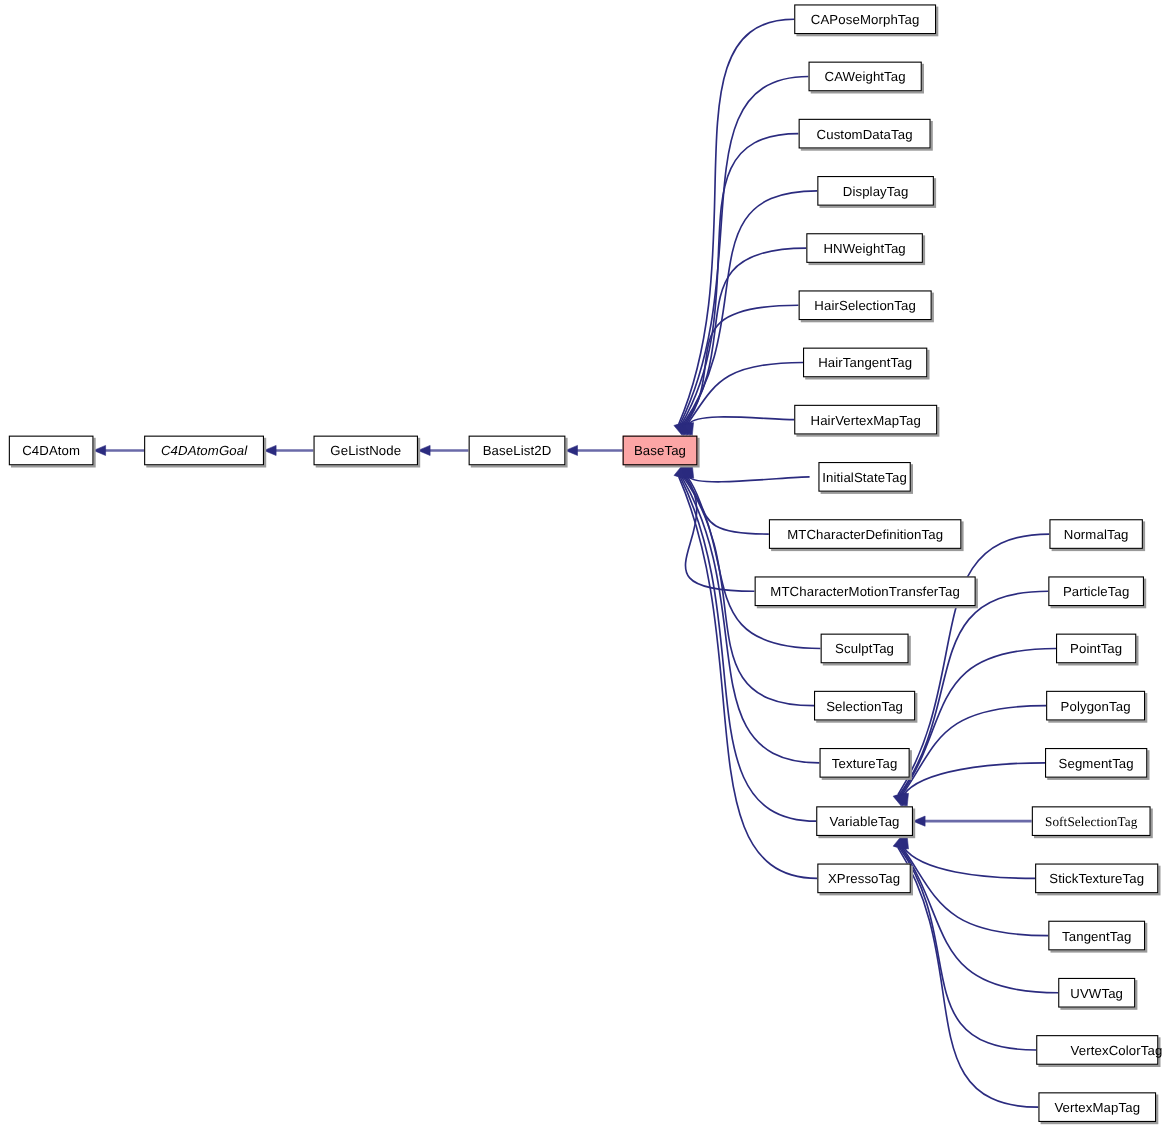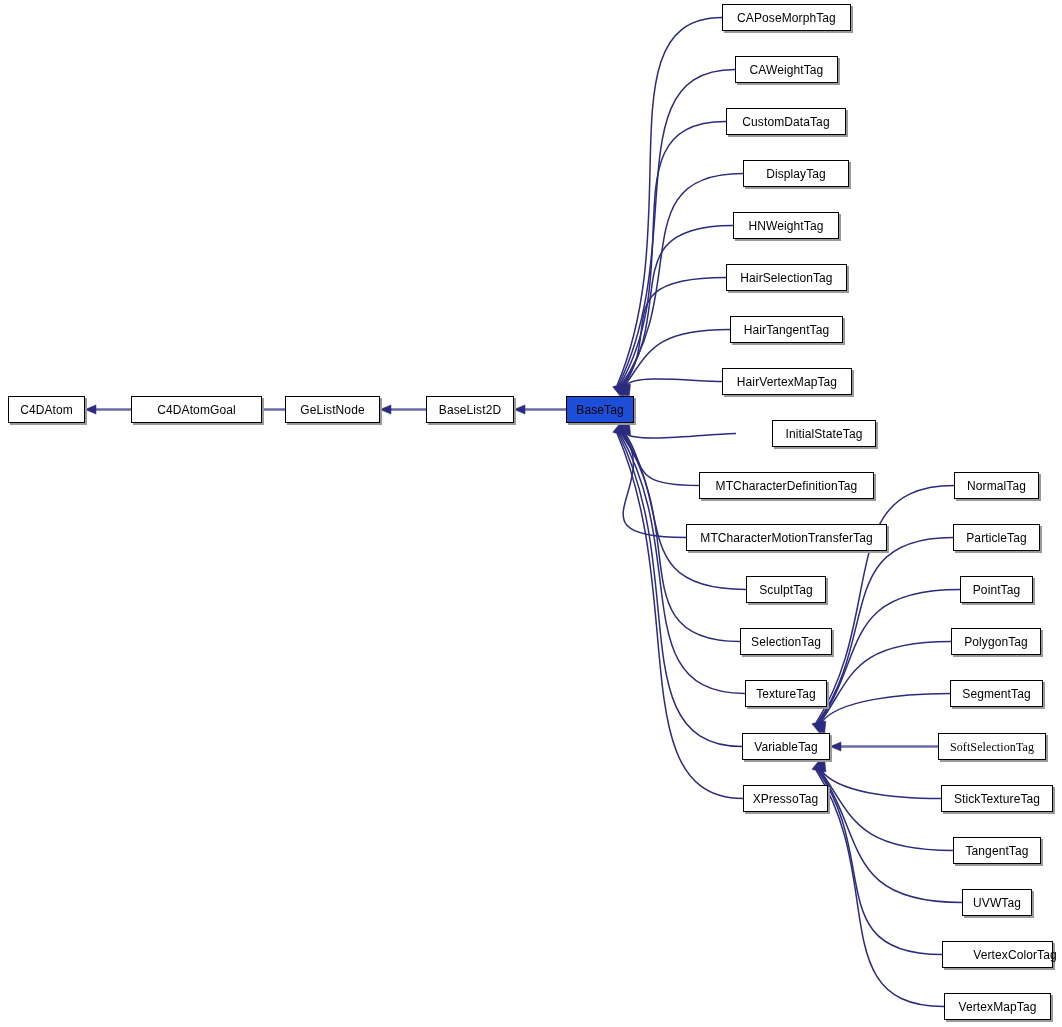--- a/index.html
+++ b/index.html
@@ -17,21 +17,21 @@
     box-shadow:2px 2px 0 0 #9a9a9a;
     display:flex;align-items:center;justify-content:center;
     font-size:12px;
     color:#000000;
     white-space:nowrap;
     letter-spacing:.1px;
     line-height:1;
     user-select:none;
   }
   .node.current{
-    background:#1d4ed8;
+    background:#fca5a5;
     border:1px solid #000000;
   }
 </style>
 </head>
 <body>
 
 <div id="diagram">
   <svg id="edges" viewBox="0 0 1062 1027" width="1062" height="1027">
       <g>
         <path d="M 131 409.5 L 95 409.5" fill="none" stroke="#6a6aa8" stroke-width="2.4"></path>
@@ -155,21 +155,21 @@
       </g>
       <g>
         <path d="M 944 1006.5 C 824 1006.5 886.3391732587702 879.7360891374327 816.3391732587702 770.5360891374327" fill="none" stroke="#2b2b7f" stroke-width="1.5"></path>
         <polygon points="819.5,760 820.7451741707874,771.8578894110378 811.9331723467529,769.2142888638275" fill="#2b2b7f" stroke="#2b2b7f" stroke-width="0.5"></polygon>
       </g>
     </svg>
   <div id="nodes">
       <div class="node" style="left: 8px; top: 396px; width: 77px; height: 27px;">
         <span>C4DAtom</span>
       </div>
-      <div class="node" style="left: 131px; top: 396px; width: 131px; height: 27px;">
+      <div class="node" style="left: 131px; top: 396px; width: 109px; height: 27px; font-style: italic;">
         <span>C4DAtomGoal</span>
       </div>
       <div class="node" style="left: 285px; top: 396px; width: 95px; height: 27px;">
         <span>GeListNode</span>
       </div>
       <div class="node" style="left: 426px; top: 396px; width: 88px; height: 27px;">
         <span>BaseList2D</span>
       </div>
       <div class="node current" style="left: 566px; top: 396px; width: 68px; height: 27px;">
         <span>BaseTag</span>
@@ -191,21 +191,21 @@
       </div>
       <div class="node" style="left: 726px; top: 264px; width: 121px; height: 27px;">
         <span>HairSelectionTag</span>
       </div>
       <div class="node" style="left: 730px; top: 316px; width: 113px; height: 27px;">
         <span>HairTangentTag</span>
       </div>
       <div class="node" style="left: 722px; top: 368px; width: 130px; height: 27px;">
         <span>HairVertexMapTag</span>
       </div>
-      <div class="node" style="left: 772px; top: 420px; width: 104px; height: 27px;">
+      <div class="node" style="left: 744px; top: 420px; width: 84px; height: 27px;">
         <span>InitialStateTag</span>
       </div>
       <div class="node" style="left: 699px; top: 472px; width: 175px; height: 27px;">
         <span>MTCharacterDefinitionTag</span>
       </div>
       <div class="node" style="left: 686px; top: 524px; width: 201px; height: 27px;">
         <span>MTCharacterMotionTransferTag</span>
       </div>
       <div class="node" style="left: 746px; top: 576px; width: 80px; height: 27px;">
         <span>SculptTag</span>

